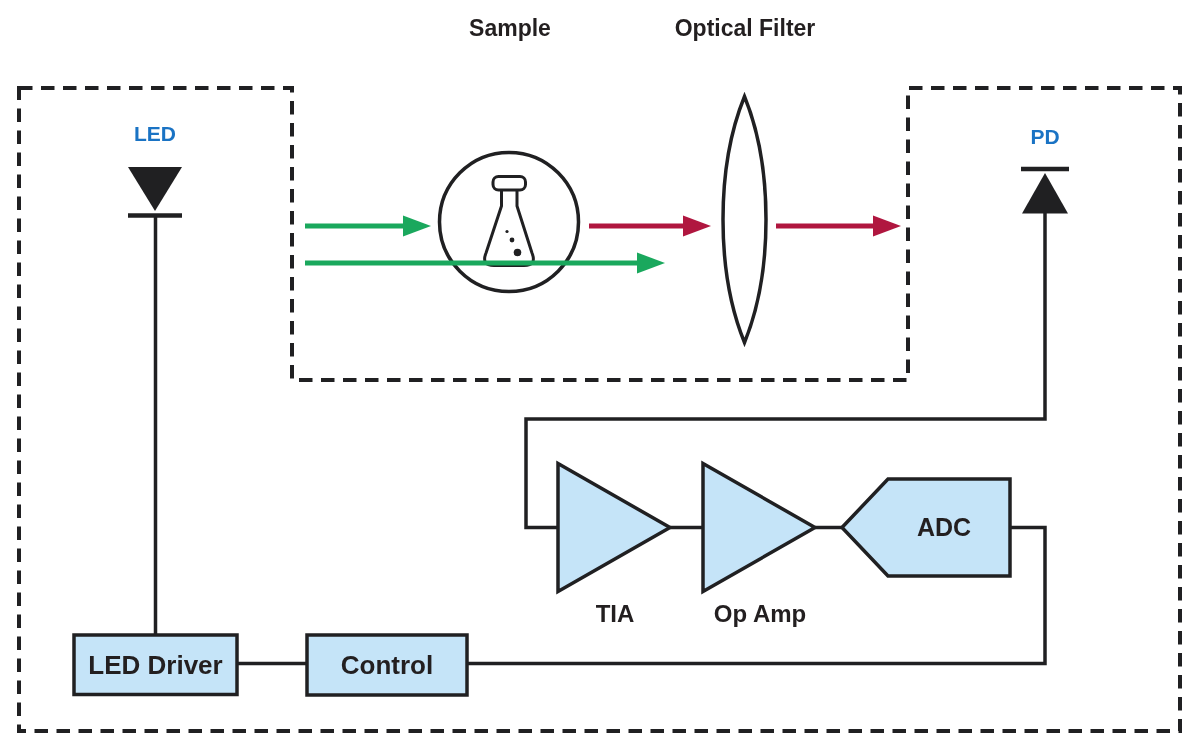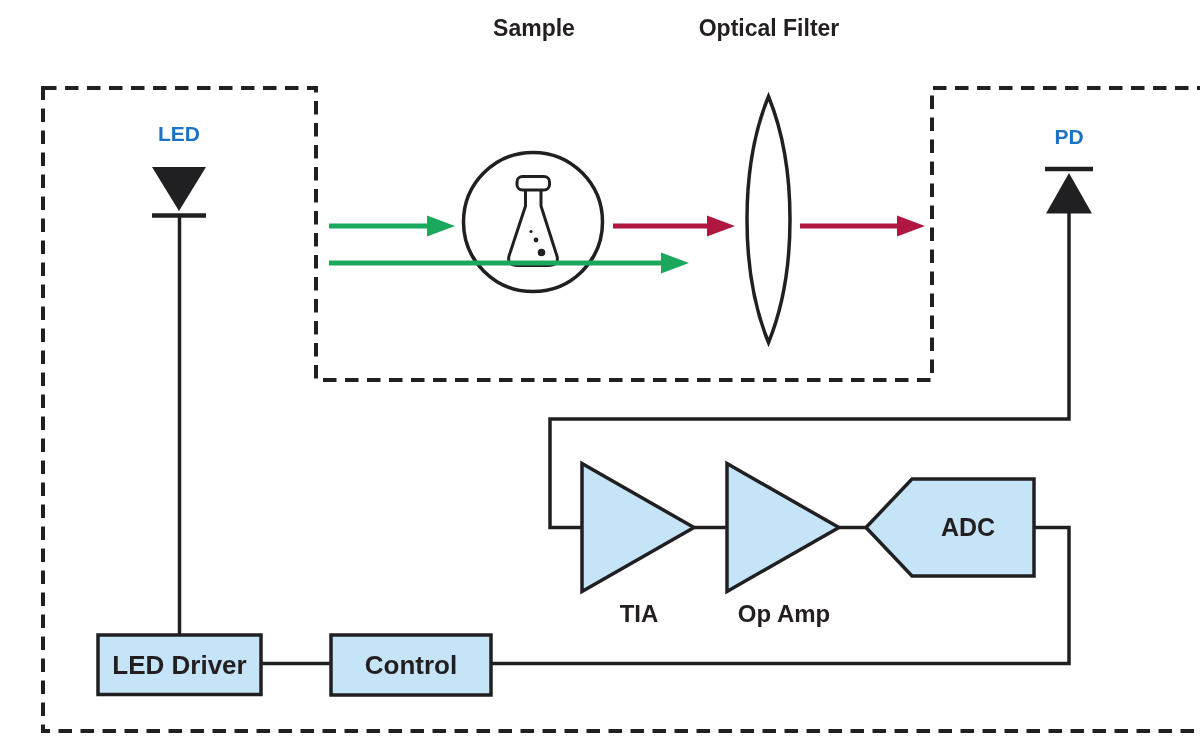--- a/index.html
+++ b/index.html
@@ -11,21 +11,21 @@
     --beam_red: #b0163f;
     --block_fill: #c5e4f8;
   }
   * { margin: 0; padding: 0; box-sizing: border-box; }
   html, body {
     width: 1200px; height: 754px;
     background: var(--bg);
     font-family: "Liberation Sans", sans-serif;
     overflow: hidden;
   }
-  .canvas { width: 1200px; height: 544px; position: relative; padding-left: 24px; }
+  .canvas { width: 1200px; height: 544px; position: relative; }
   svg { display: block; }
 
   .dashed-outline {
     fill: none;
     stroke: var(--line);
     stroke-width: 4;
     stroke-dasharray: 13.5 8.5;
   }
   .wire {
     fill: none;

